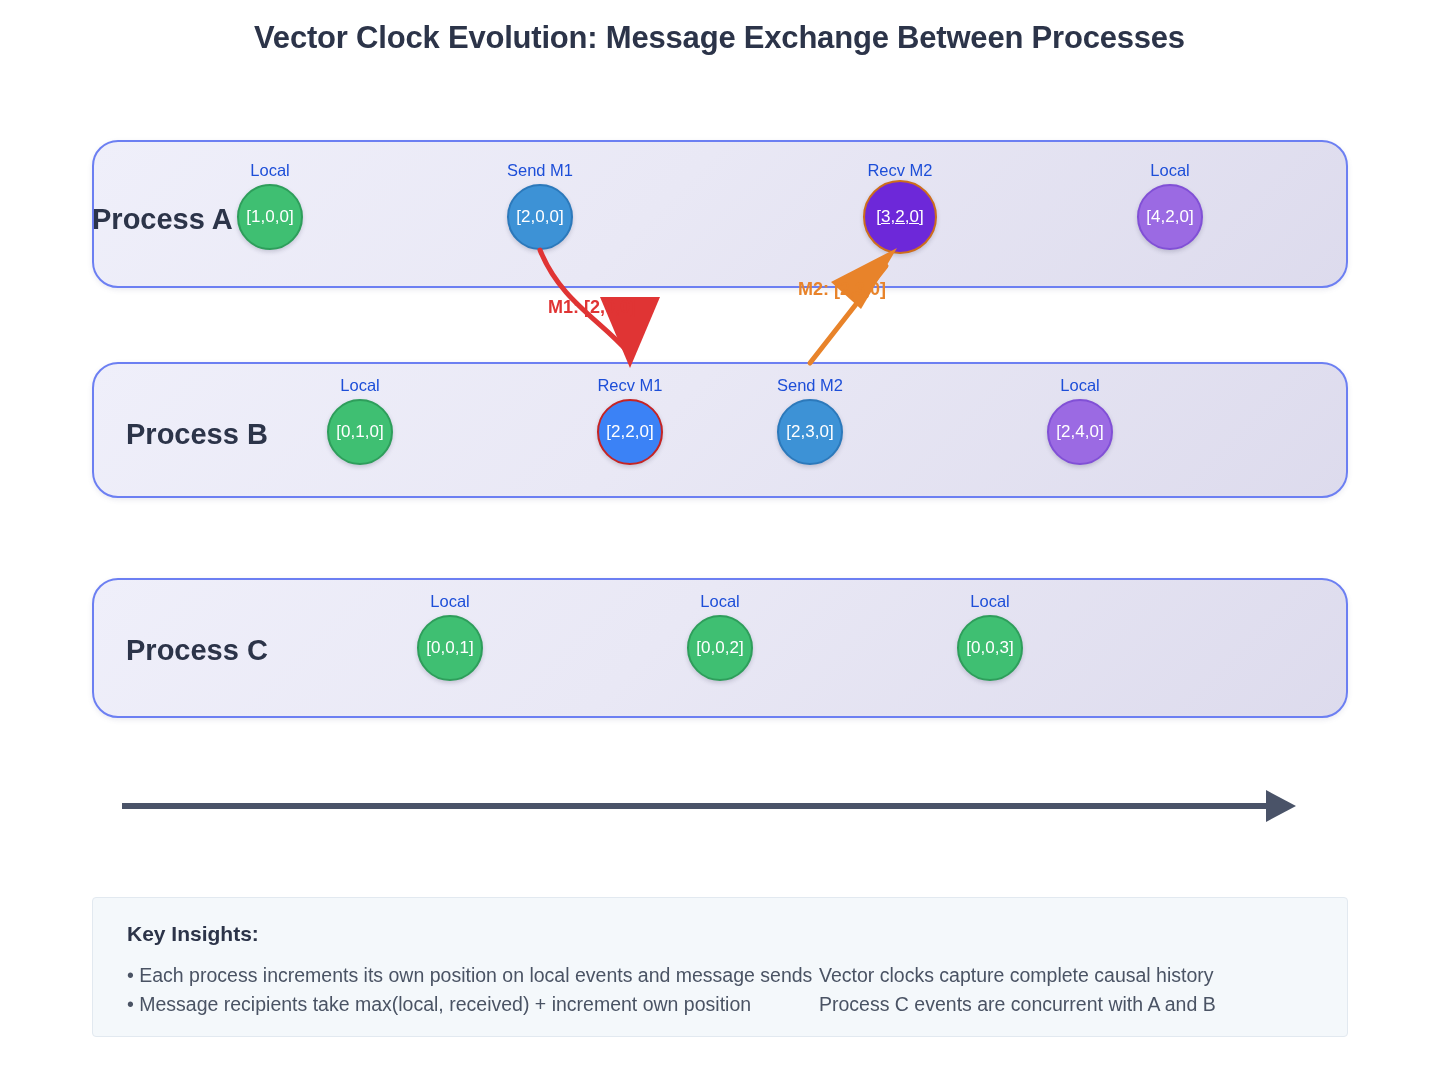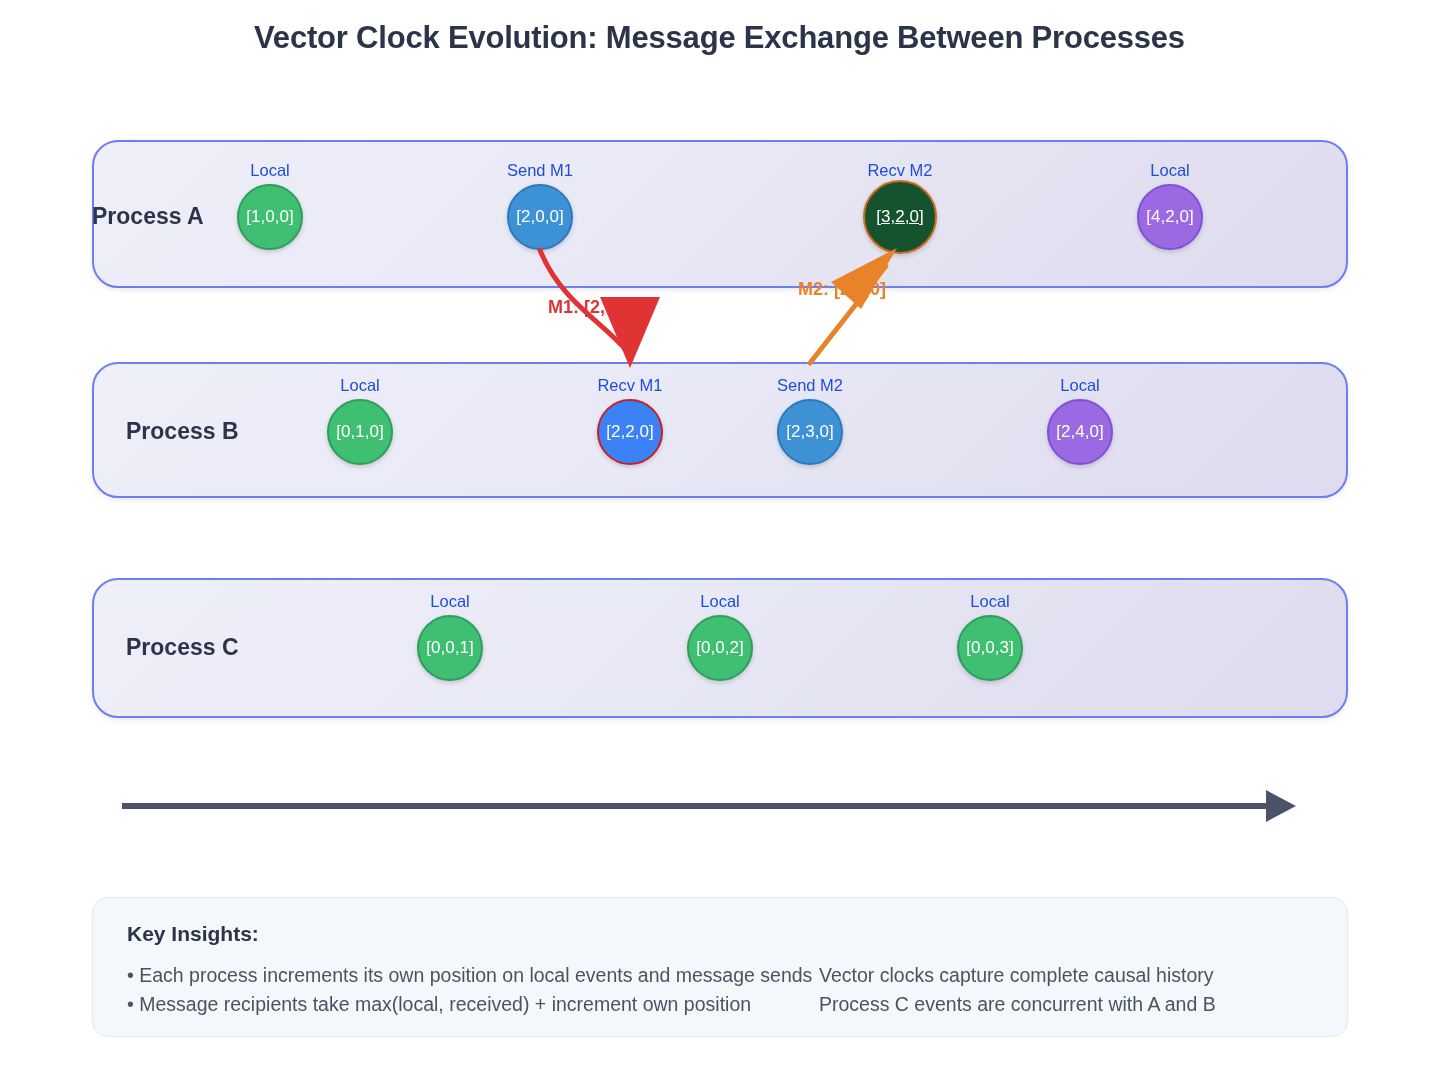--- a/index.html
+++ b/index.html
@@ -37,21 +37,21 @@
   .lane {
     position: absolute;
     border: 2.5px solid #6c7ff2;
     border-radius: 26px;
     background: linear-gradient(135deg, #efeffa 0%, #e9e8f5 45%, #dddbed 100%);
     box-shadow: 0 2px 5px rgba(90,90,140,0.13);
     box-sizing: border-box;
   }
   .lane-label {
     position: absolute;
-    font-size: 23px;
+    font-size: 29px;
     font-weight: bold;
     color: #2c3449;
     white-space: nowrap;
   }
   
   .event {
     position: absolute;
     width: 0; height: 0;
   }
   .event-caption {
@@ -74,21 +74,21 @@
     display: flex;
     align-items: center;
     justify-content: center;
     font-size: 17px;
     color: #ffffff;
     box-sizing: border-box;
     box-shadow: 0 2px 4px rgba(60,60,90,0.22);
   }
   .c-green  { background: #3fbf72; border: 2.5px solid #2e9e5b; }
   .c-blue   { background: #3d92d6; border: 2.5px solid #2c79bb; }
-  .c-orange { background: #14532d; border: 2.5px solid #cd6d1c; text-decoration: underline; }
+  .c-orange { background: #6d28d9; border: 2.5px solid #cd6d1c; text-decoration: underline; }
   .c-purple { background: #9b6ae3; border: 2.5px solid #8150d6; }
   .c-red    { background: #3b82f6; border: 2.5px solid #c52424; }
 
   
   #arrows {
     position: absolute;
     left: 0; top: 0;
     width: 1439px;
     height: 1079px;
     pointer-events: none;
@@ -114,21 +114,21 @@
   }
   
   .insights {
     position: absolute;
     left: 92px;
     top: 897px;
     width: 1256px;
     height: 140px;
     background: #f4f8fb;
     border: 1.5px solid #e2e9f0;
-    border-radius: 16px;
+    border-radius: 4px;
     box-sizing: border-box;
   }
   .insights-title {
     position: absolute;
     left: 34px;
     top: 24px;
     font-size: 21px;
     font-weight: bold;
     color: #2c3449;
   }

